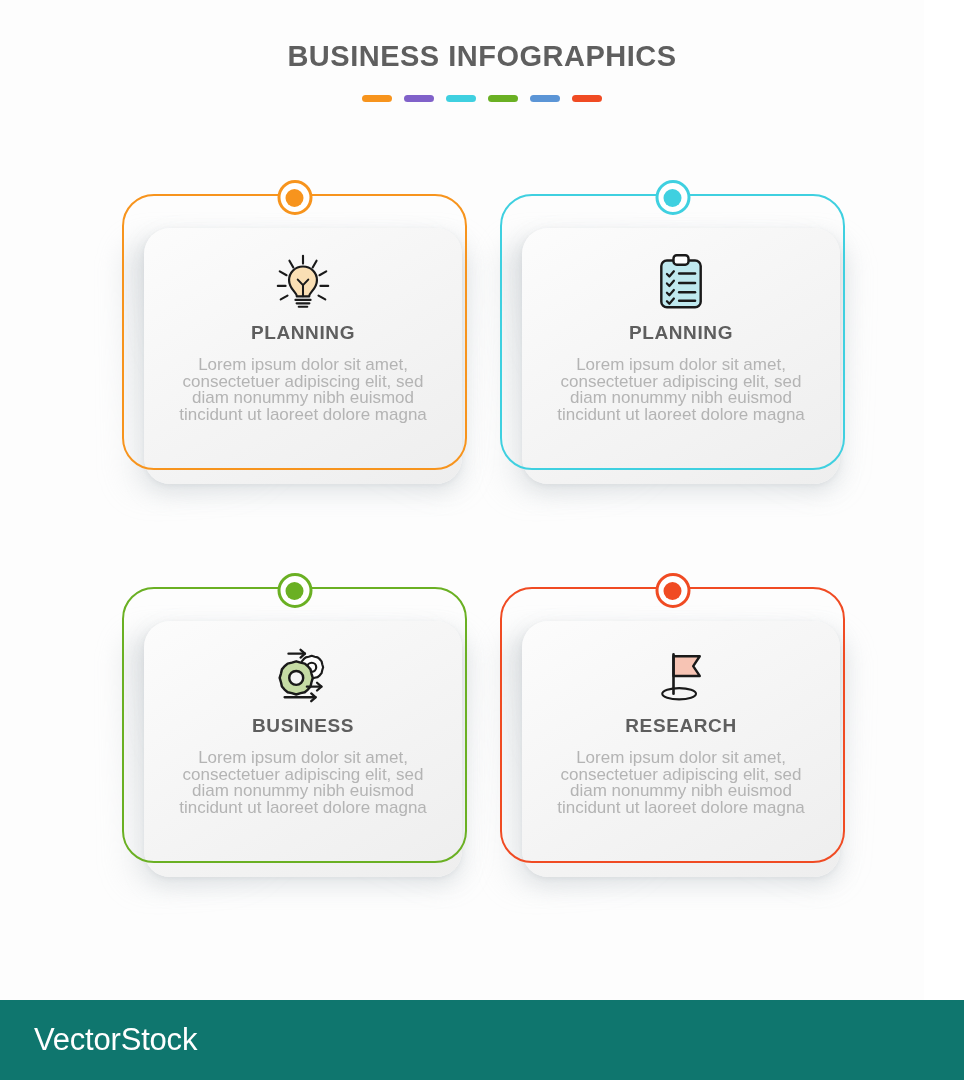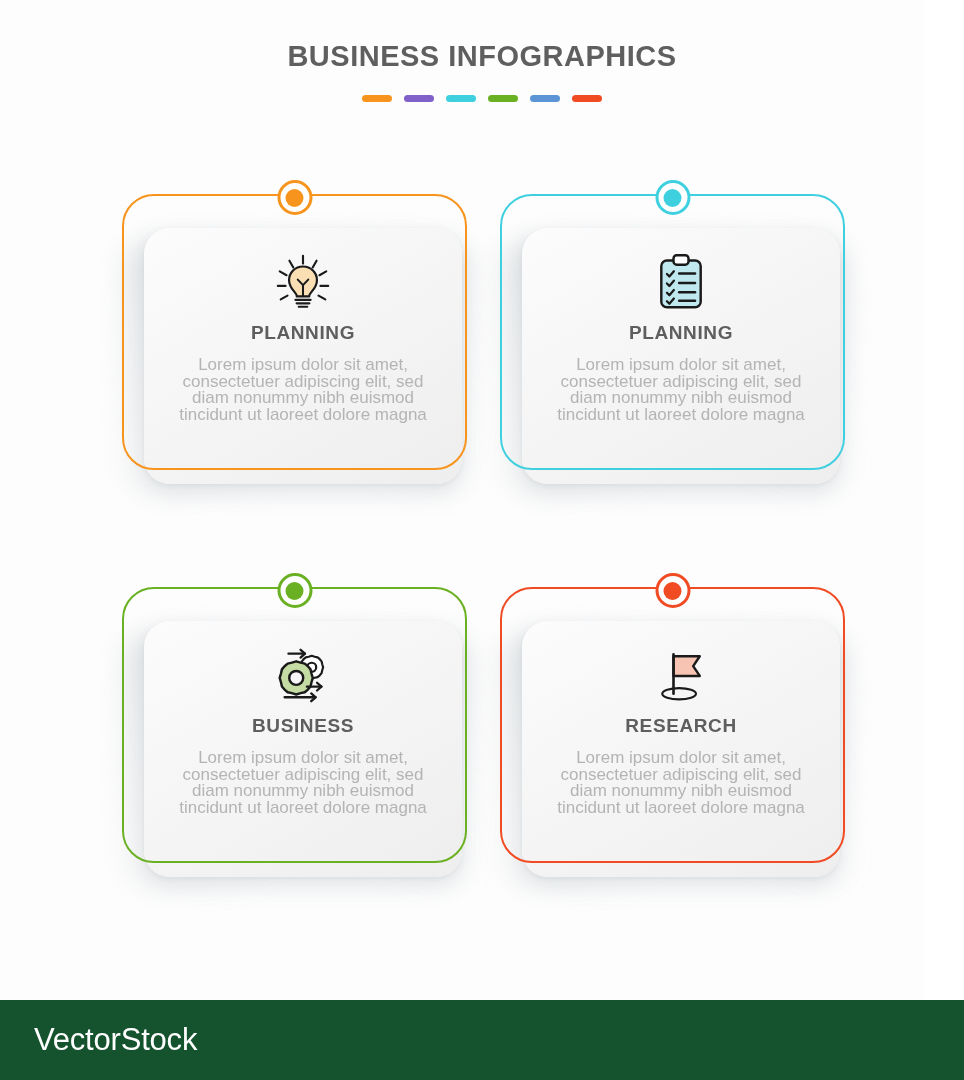--- a/index.html
+++ b/index.html
@@ -341,17 +341,17 @@
           <div class="card-desc">Lorem ipsum dolor sit amet, consectetuer adipiscing elit, sed diam nonummy nibh euismod tincidunt ut laoreet dolore magna</div>
         </div>
         <div class="badge" style="border-color: rgb(240, 75, 35);">
           <span class="dot" style="background: rgb(240, 75, 35);"></span>
         </div>
       </div>
 
     </div>
   </div>
 
-  <div class="footer" style="background: #14532d;">
+  <div class="footer" style="background: #0f766e;">
     <div class="footer-brand">VectorStock</div>
   </div>
 
 </div>
 
 </body></html>

